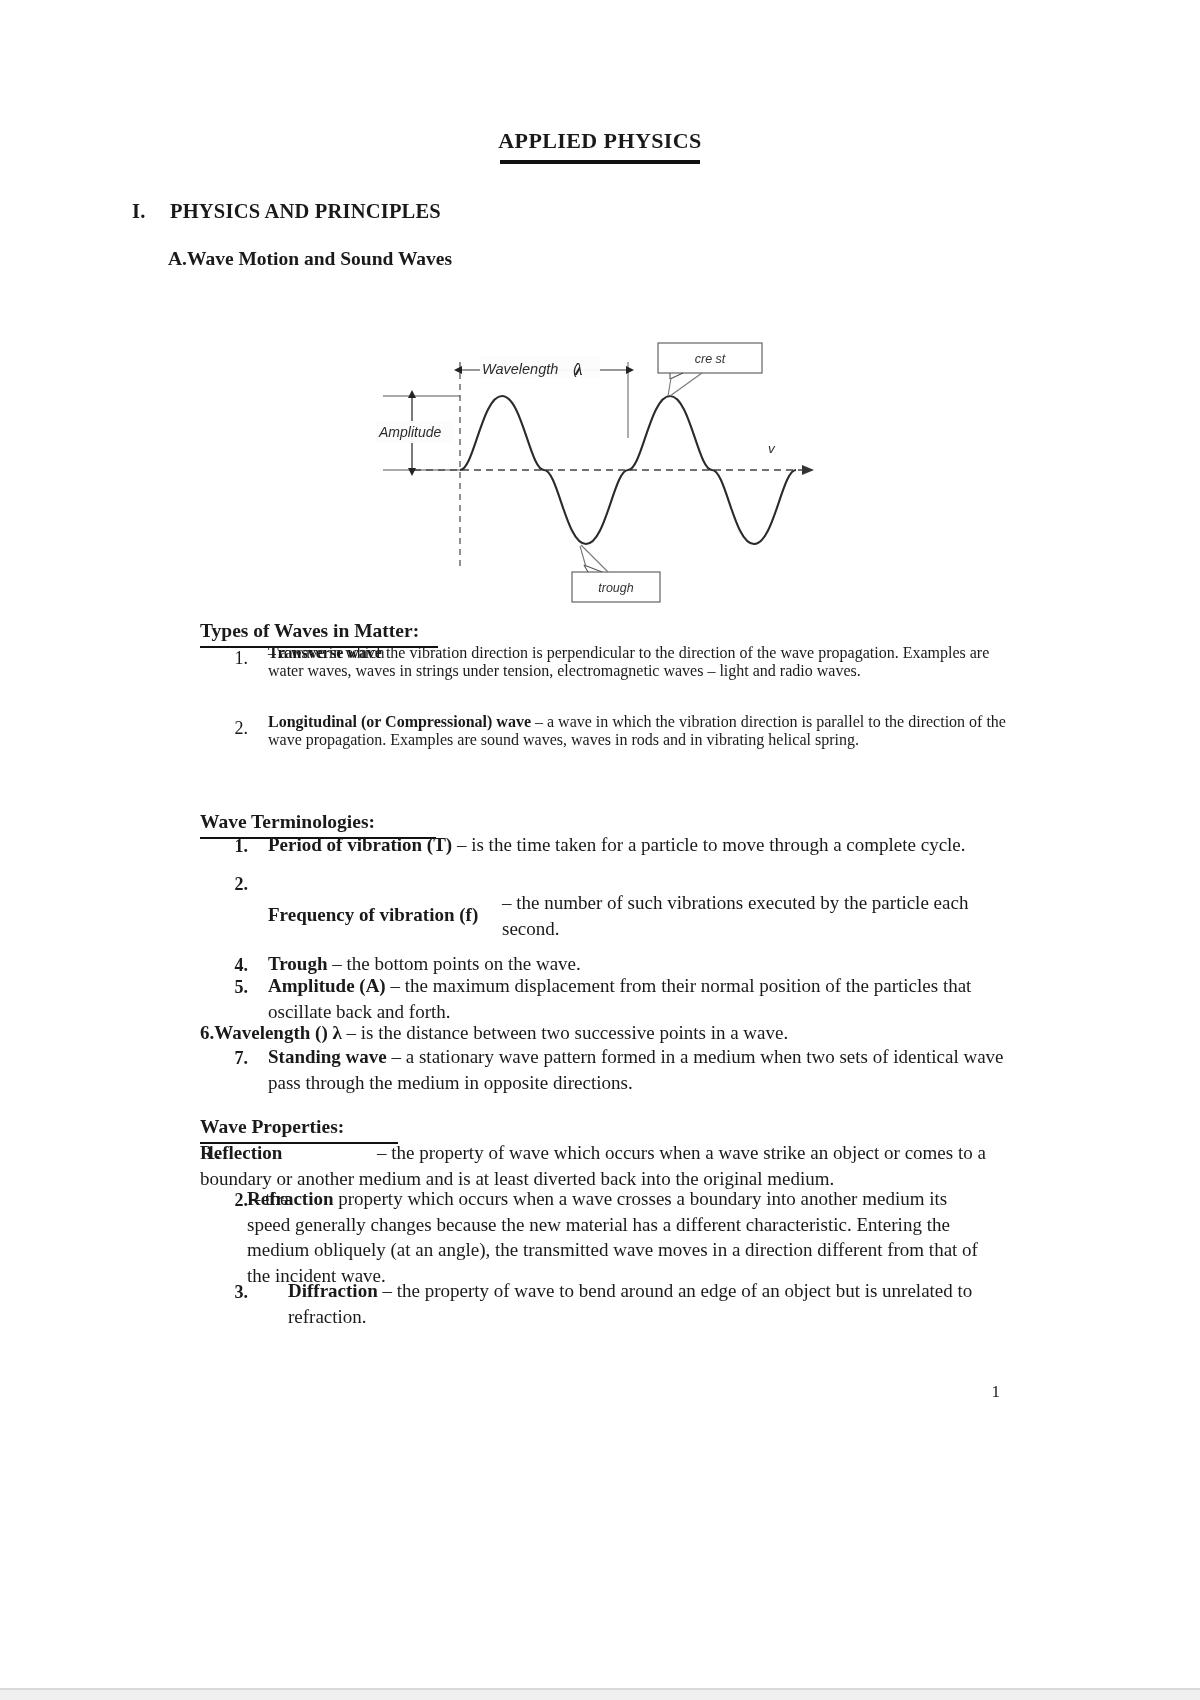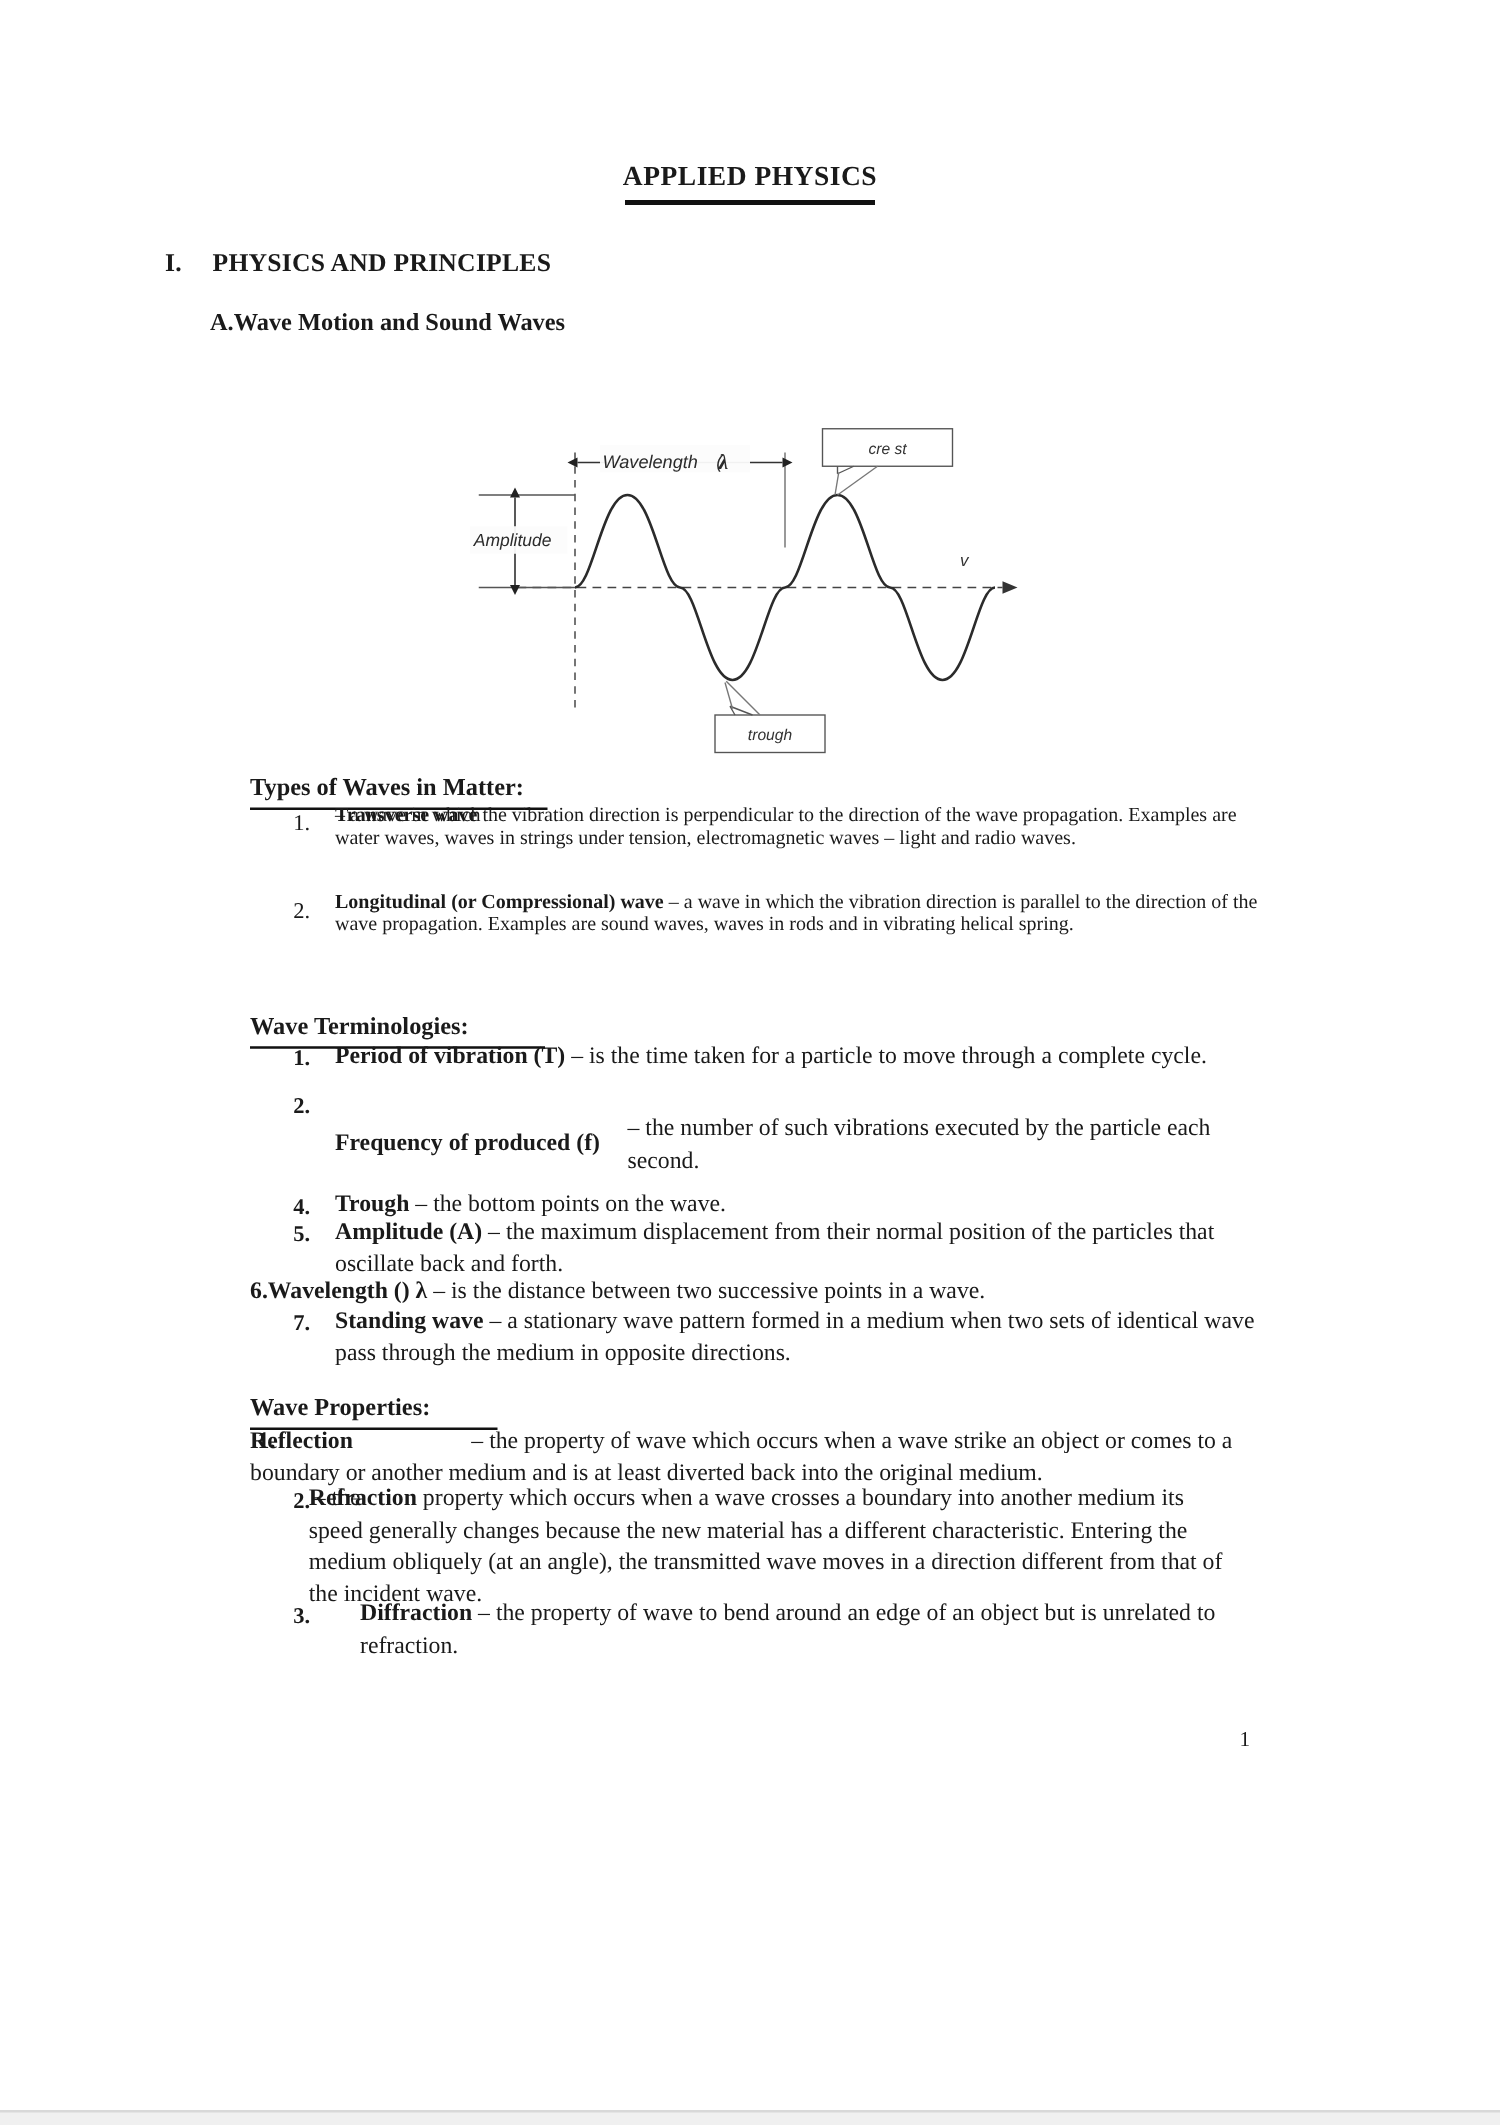--- a/index.html
+++ b/index.html
@@ -229,21 +229,21 @@
     <span class="n" style="left:28px; top:2px; width:20px; font-weight:bold;">1.</span>
     <div style="margin-left:68px; width:744px;">
       <b class="t">Period of vibration (T)</b><span>  – is the time taken for a particle to move through a complete cycle.</span>
     </div>
   </div>
 
   <div class="item blk" style="left:200px; top:872px; width:812px;">
     <span class="n" style="left:28px; top:0px; width:20px; font-weight:bold;">2.</span>
   </div>
   <div class="blk" style="left:268px; top:890px; width:752px;">
-    <span style="float:left; display:inline-block; margin-top:12px;"><b class="t">Frequency of produced (f)</b></span>
+    <span style="float:left; display:inline-block; margin-top:12px;"><b class="t">Frequency of vibration (f)</b></span>
       <span style="display:block; margin-left:234px;"> – the number of such vibrations executed by the particle each second.</span>
   </div>
 
 
   <div class="item blk" style="left:200px; top:951px; width:812px;">
     <span class="n" style="left:28px; top:2px; width:20px; font-weight:bold;">4.</span>
     <div style="margin-left:68px; width:744px;">
       <b class="t">Trough</b><span> – the bottom points on the wave.</span>
     </div>
   </div>

